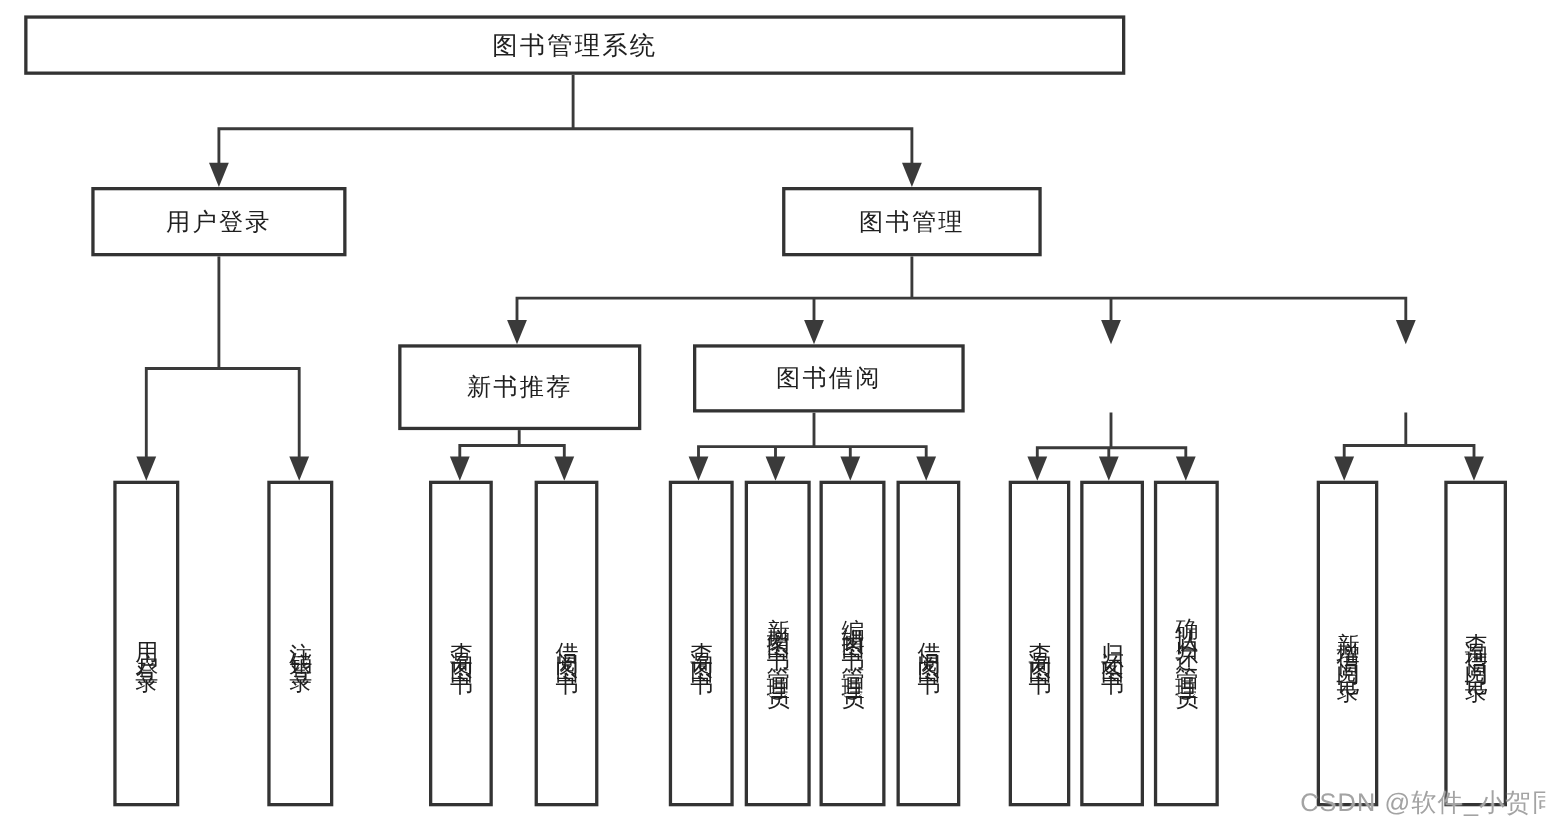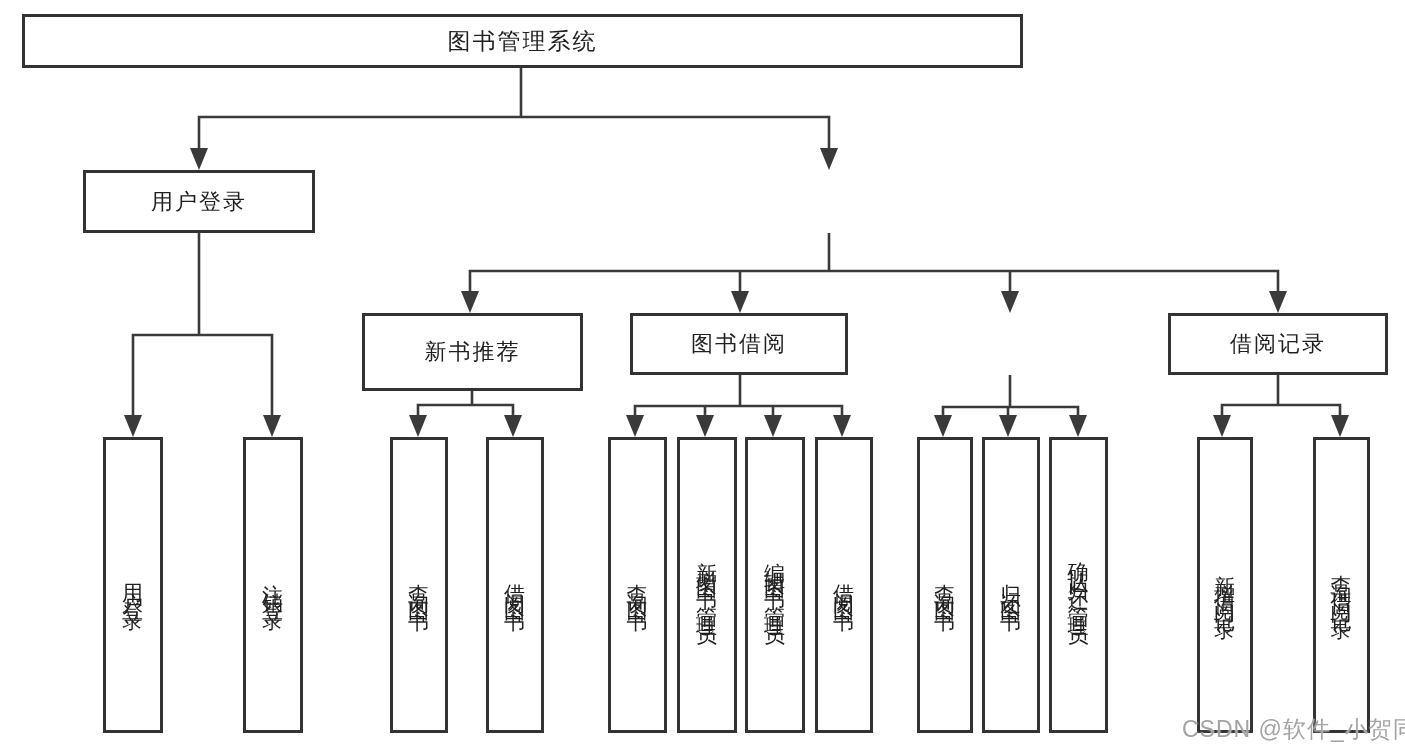--- a/index.html
+++ b/index.html
@@ -92,29 +92,29 @@
     </g>
   </svg>
 
   <div class="node h root" style="left:22px;top:14px;width:1001px;height:54px">
     <span class="lbl">图书管理系统</span>
   </div>
 
   <div class="node h" style="left:83px;top:170px;width:232px;height:63px">
     <span class="lbl">用户登录</span>
   </div>
+  <div class="node h" style="left:711px;top:170px;width:236px;height:63px">
+    <span class="lbl">图书管理</span>
+  </div>
 
   <div class="node h" style="left:362px;top:313px;width:221px;height:78px">
     <span class="lbl">新书推荐</span>
   </div>
-  <div class="node h" style="left:630px;top:313px;width:218px;height:62px">
+  <div class="node h" style="left:630px;top:313px;width:247px;height:62px">
     <span class="lbl">图书借阅</span>
-  </div>
-  <div class="node h" style="left:1168px;top:313px;width:220px;height:62px">
-    <span class="lbl">借阅记录</span>
   </div>
 
   <div class="node v" style="left:103px;top:437px;width:60px;height:296px">
     <span class="lbl">用户登录</span>
   </div>
   <div class="node v" style="left:243px;top:437px;width:60px;height:296px">
     <span class="lbl">注销登录</span>
   </div>
 
   <div class="node v" style="left:390px;top:437px;width:58px;height:296px">

